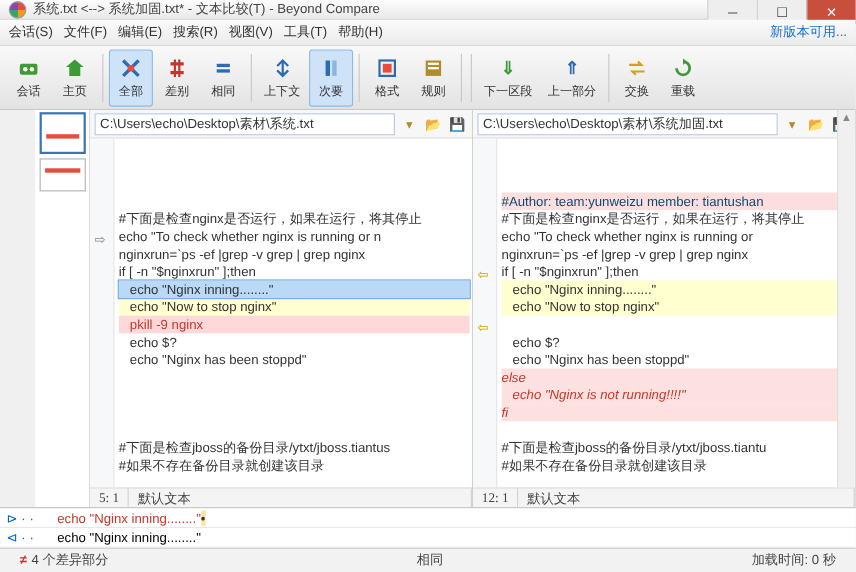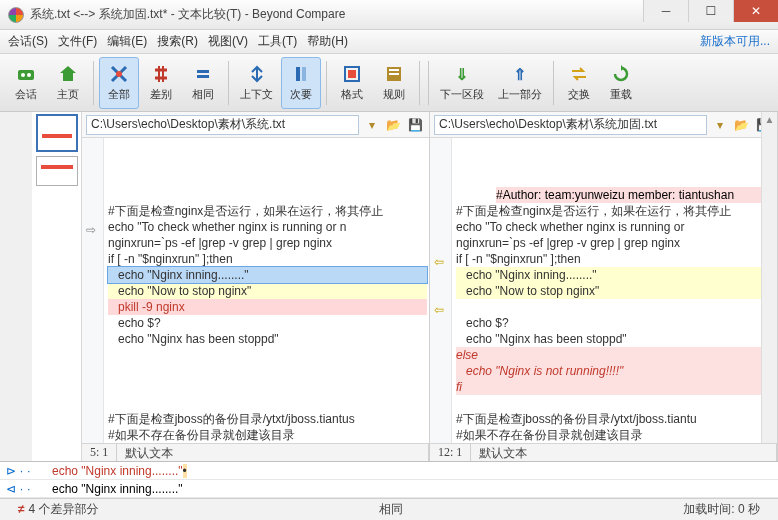--- a/index.html
+++ b/index.html
@@ -1,18 +1,18 @@
 <!DOCTYPE html>
 <html><head>
 <meta charset="utf-8">
 <style>
 * { margin: 0; padding: 0; box-sizing: border-box; font-family: "Microsoft YaHei", sans-serif; font-size: 12px; }
 body { width: 778px; height: 520px; background: #f0f0f0; overflow: hidden; display: flex; flex-direction: column; }
 
-.titlebar { height: 30px; background: linear-gradient(#fdfdfd,#e9e9e9); display: flex; align-items: center; padding: 0 0 0 8px; border-bottom: 1px solid #d0d0d0; }
+.titlebar { height: 18px; background: linear-gradient(#fdfdfd,#e9e9e9); display: flex; align-items: center; padding: 0 0 0 8px; border-bottom: 1px solid #d0d0d0; }
 .titlebar .app-icon { width: 16px; height: 16px; border-radius: 50%; background: conic-gradient(#e74c3c 0 90deg,#f39c12 90deg 180deg,#27ae60 180deg 270deg,#8e44ad 270deg 360deg); margin-right: 6px; border:1px solid #999; }
 .titlebar .title-text { flex: 1; color: #444; }
 .win-btns { display:flex; height:100%; }
 .win-btn { width:45px; height:22px; display:flex; align-items:center; justify-content:center; border-left:1px solid #d0d0d0;}
 .win-btn.close{ background:#c94f3d; color:#fff;}
 .win-btn.min,.win-btn.max{ background:#eee; color:#444;}
 
 .menubar { height: 24px; background: linear-gradient(#fbfbfb,#ebebeb); display: flex; align-items: center; padding: 0 8px; border-bottom:1px solid #d5d5d5;}
 .menubar .menu-item { margin-right: 10px; color: #333; cursor: pointer; }
 .menubar .spacer{flex:1;}
@@ -37,21 +37,21 @@
 .thumb.active{ border:2px solid #3a72b5;}
 .thumb .mk{ height:4px; margin:18px 4px 12px 4px;}
 .panes{ flex:1; display:flex; min-width:0;}
 .pane{ flex:1; display:flex; flex-direction:column; min-width:0; border-right:1px solid #d0d0d0; position:relative;}
 .code{ flex:1; font-family:Consolas,monospace; font-size:13px; background:#fff; overflow:auto; padding:4px 2px 4px 26px; position:relative; white-space:pre; color:#333;}
 .gutter{ position:absolute; left:0; top:0; bottom:0; width:22px; background:#f7f8fa; border-right:1px solid #e5e5e5;}
 .ln{ line-height:16px;}
 .diff-line{ background:#ffd9d9;}
 .cur-line{ background:#b9d9f7; outline:1px solid #6aa6e6;}
 .sel-line{ background:#ffffd0;}
-.authline{ color:#000000; background:#fcdede;margin-left:40px;}
+.authline{ color:#0c4a6e; background:#fcdede;}
 .else-blk{ background:#fde0e0;font-style:italic;}
 .arrow-marker{ position:absolute; left:4px; color:#8a8a8a; font-size:12px; line-height:16px;}
 .status-row{ height:18px; display:flex; background:#f4f4f4; border-top:1px solid #d5d5d5;}
 .status-cell{ padding:1px 8px; border-right:1px solid #d0d0d0; color:#444;font-family:Liberation Serif, serif;}
 .status-cell.wide{ flex:1;}
 
 .bottom-rows{ border-top:1px solid #c0c0c0; background:#fff;}
 .brow{ display:flex; align-items:center; height:18px; font-family:Consolas,monospace; font-size:12px; border-bottom:1px solid #e8e8e8;}
 .brow .sym{ width:52px; color:#0066cc; padding-left:6px;}
 .brow .txt{ flex:1; white-space:pre;}

